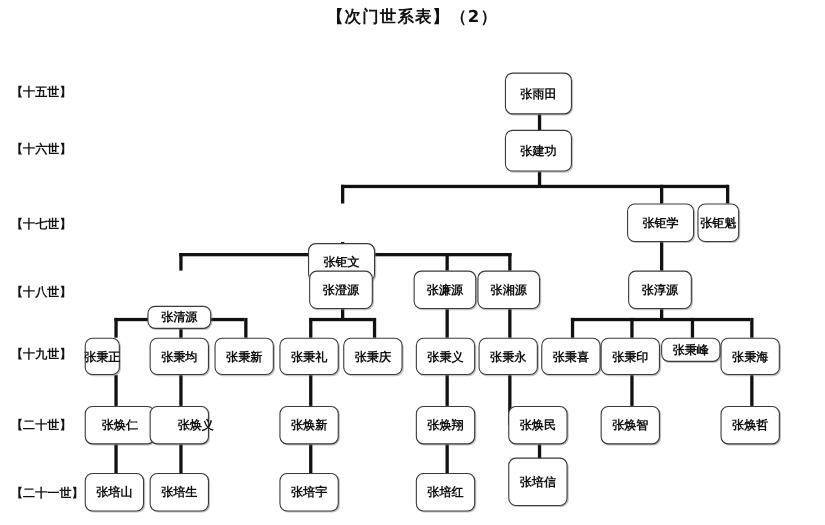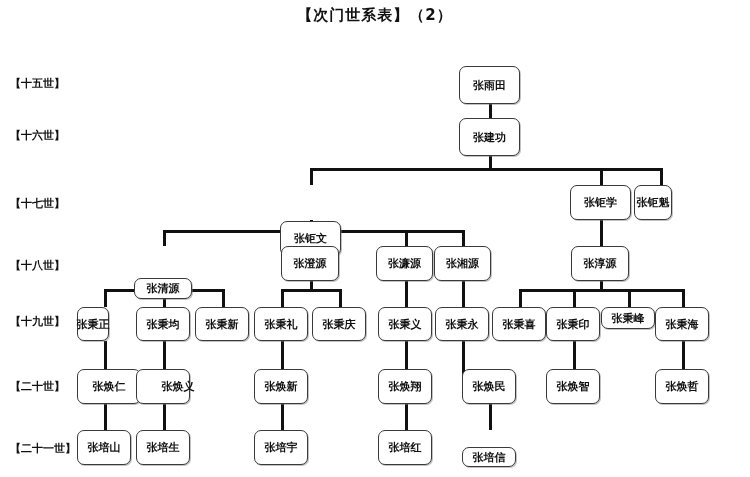--- a/index.html
+++ b/index.html
@@ -160,15 +160,15 @@
   <div class="node" style="left:254px;top:369px;width:54px;height:35px;">张焕新</div>
   <div class="node" style="left:378px;top:369px;width:54px;height:35px;">张焕翔</div>
   <div class="node" style="left:462px;top:369px;width:54px;height:35px;">张焕民</div>
   <div class="node" style="left:546px;top:369px;width:54px;height:35px;">张焕智</div>
   <div class="node" style="left:655px;top:369px;width:54px;height:35px;">张焕哲</div>
 
   <div class="node" style="left:77px;top:430px;width:54px;height:35px;">张培山</div>
   <div class="node" style="left:136px;top:430px;width:54px;height:35px;">张培生</div>
   <div class="node" style="left:254px;top:430px;width:54px;height:35px;">张培宇</div>
   <div class="node" style="left:378px;top:430px;width:54px;height:35px;">张培红</div>
-  <div class="node" style="left:462px;top:447px;width:54px;height:20px;">张培信</div>
+  <div class="node" style="left:462px;top:416px;width:54px;height:44px;">张培信</div>
 
 </div>
 
 </body></html>

